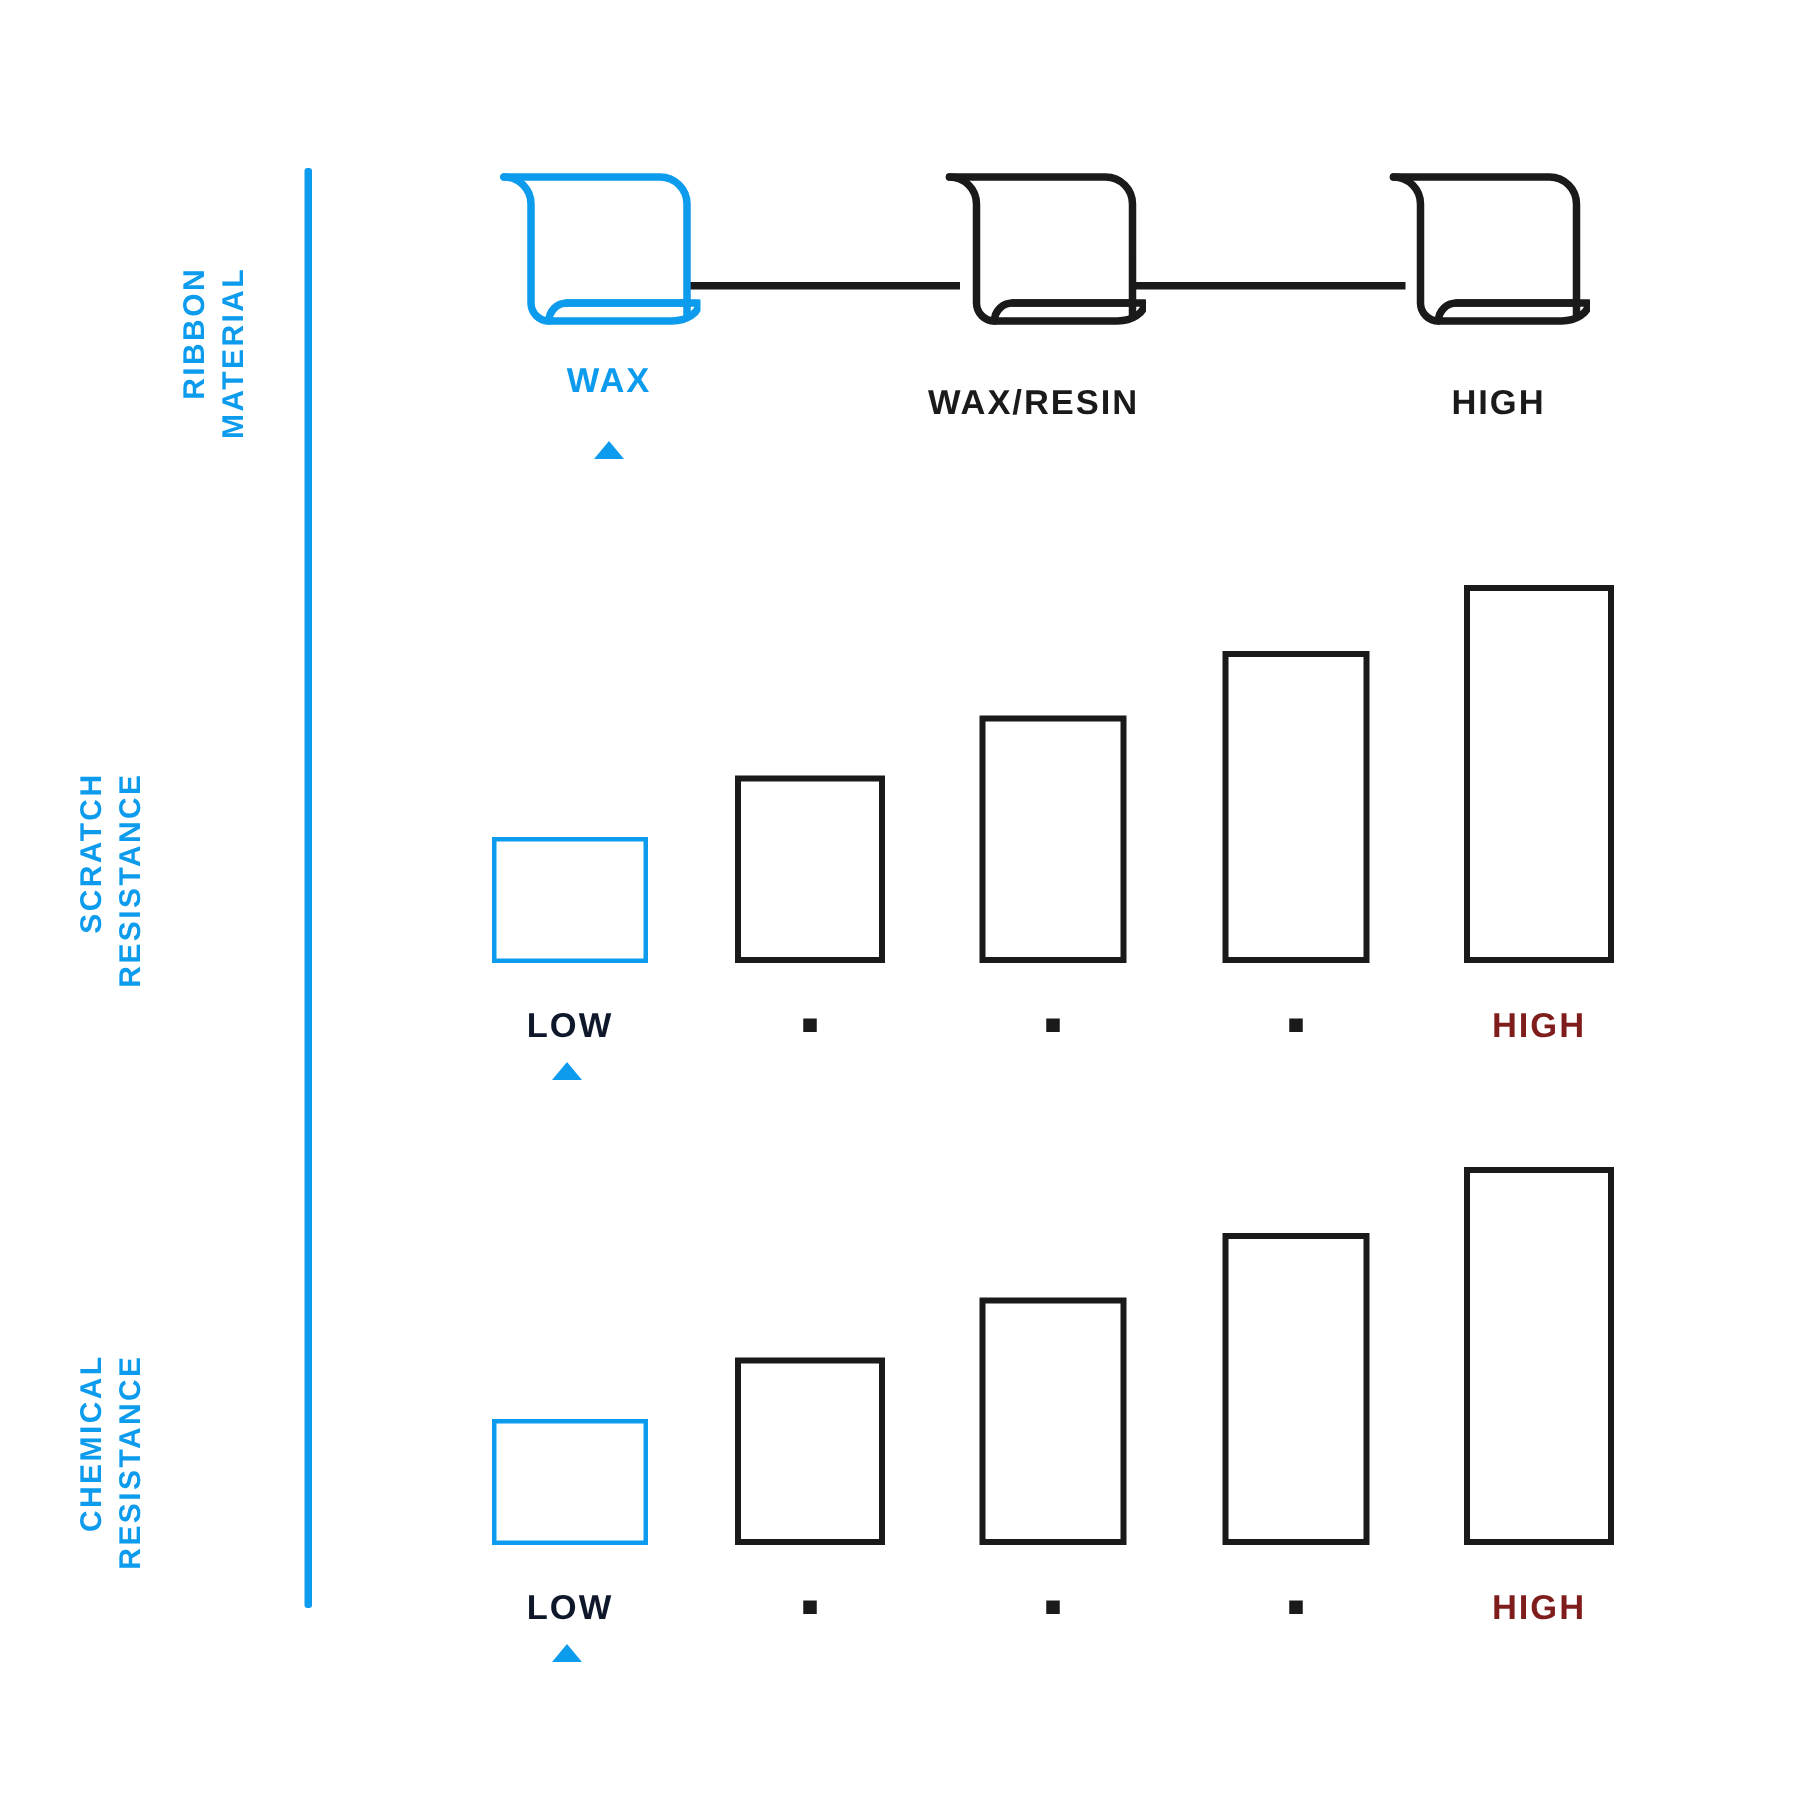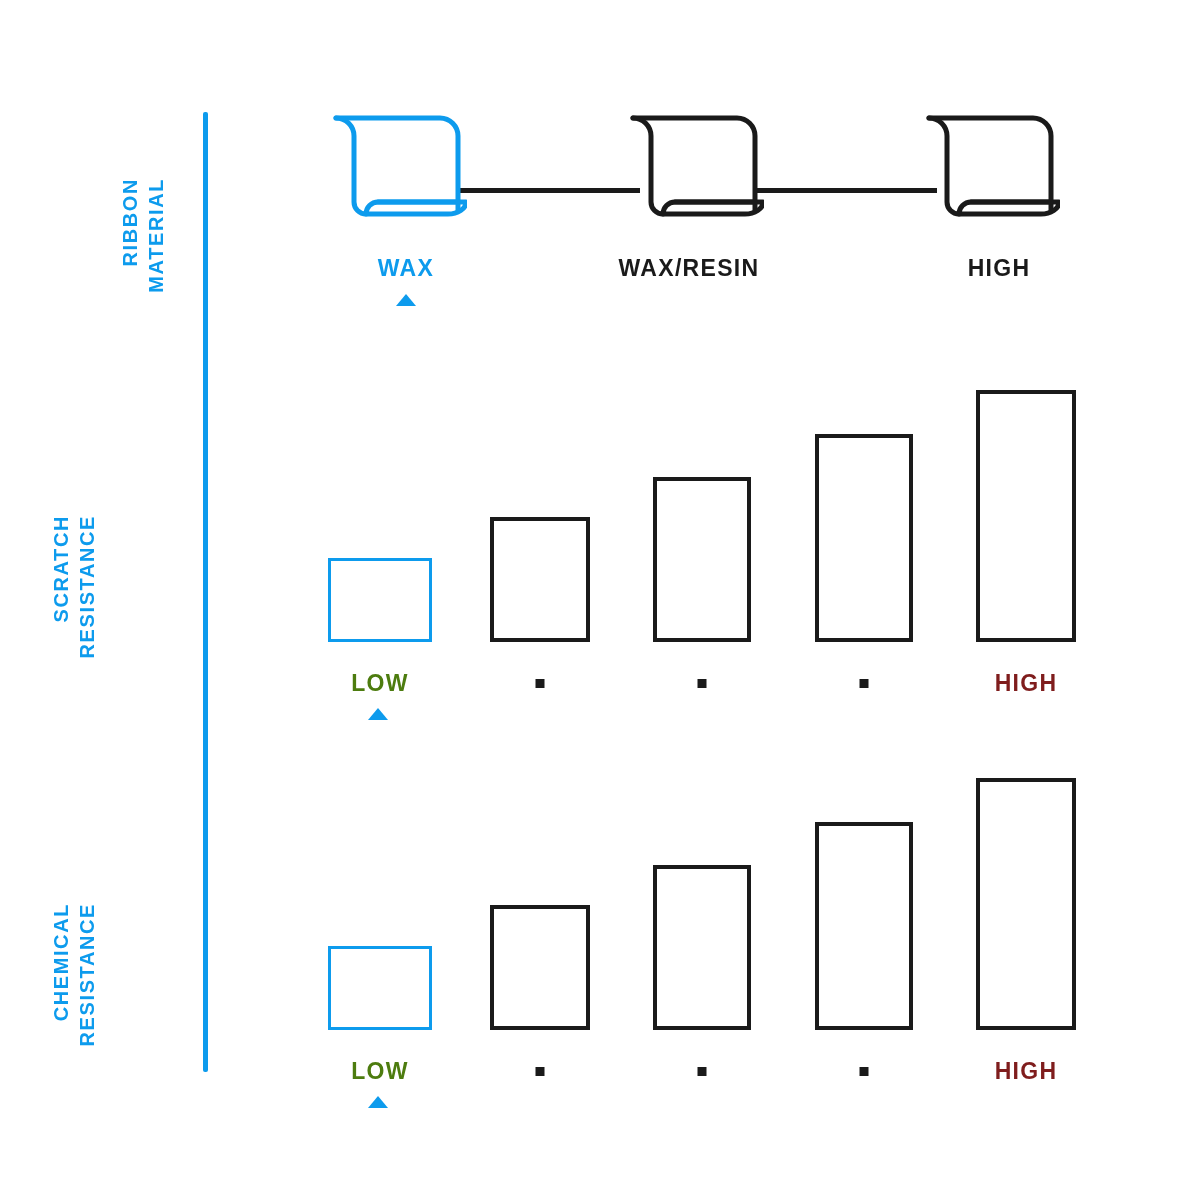--- a/index.html
+++ b/index.html
@@ -64,21 +64,21 @@
     background:transparent;
   }
   .bar.accent{border-color:#0d9bed;border-width:3px;}
 
   .scale-label{
     position:absolute;
     font-size:23px;font-weight:bold;letter-spacing:1.3px;
     color:#7f1d1d;white-space:nowrap;
     transform:translateX(-50%);
   }
-  .scale-label.accent{color:#4d7c0f;}
+  .scale-label.accent{color:#0f172a;}
 
   .dot-mark{
     position:absolute;width:9px;height:9px;background:#1a1a1a;
     transform:translateX(-50%);
   }
 
   .tri-mark{
     position:absolute;
     width:0;height:0;
     border-left:10px solid transparent;
@@ -127,21 +127,21 @@
       <div class="ribbon-icon" style="left:925px;top:0;">
         <svg viewBox="0 0 135 112" fill="none" stroke="#1a1a1a" stroke-width="5" stroke-linecap="round" stroke-linejoin="round">
           <path d="M4 6 H108 a18 18 0 0 1 18 18 V98"></path>
           <path d="M4 6 a18 18 0 0 1 18 18 V90 a12 12 0 0 0 12 12"></path>
           <path d="M34 102 H116 a18 12 0 0 0 18 -12 H46 a12 12 0 0 0 -12 12 Z"></path>
           <path d="M46 90 H126"></path>
         </svg>
       </div>
     </div>
 
-    <div class="cat-label accent" style="left:406px;top:143px;">WAX</div>
+    <div class="cat-label accent" style="left:406px;top:128px;">WAX</div>
     <div class="cat-label" style="left:689px;top:143px;">WAX/RESIN</div>
     <div class="cat-label" style="left:999px;top:143px;">HIGH</div>
 
     <div class="tri-mark" style="left:406px;top:182px;"></div>
   </div>
 
   <div class="row" style="top:388px;height:330px;">
 
     <div class="row-label" style="left:0;top:0;width:175px;transform:rotate(-90deg);transform-origin:175px 127px;">
       <span class="l1">SCRATCH</span>

